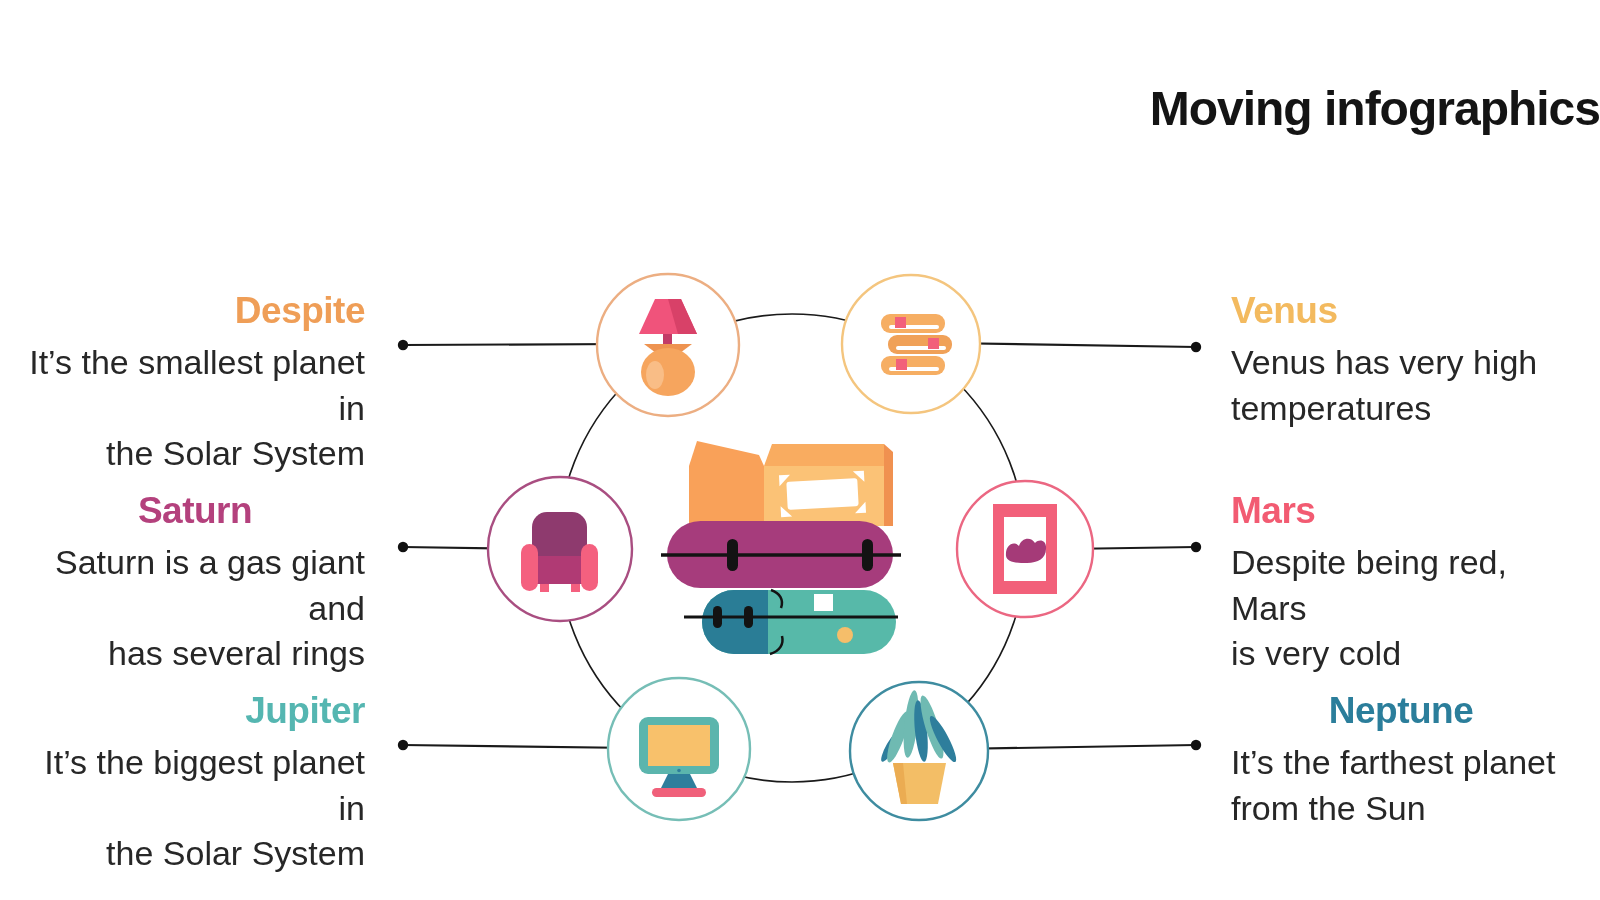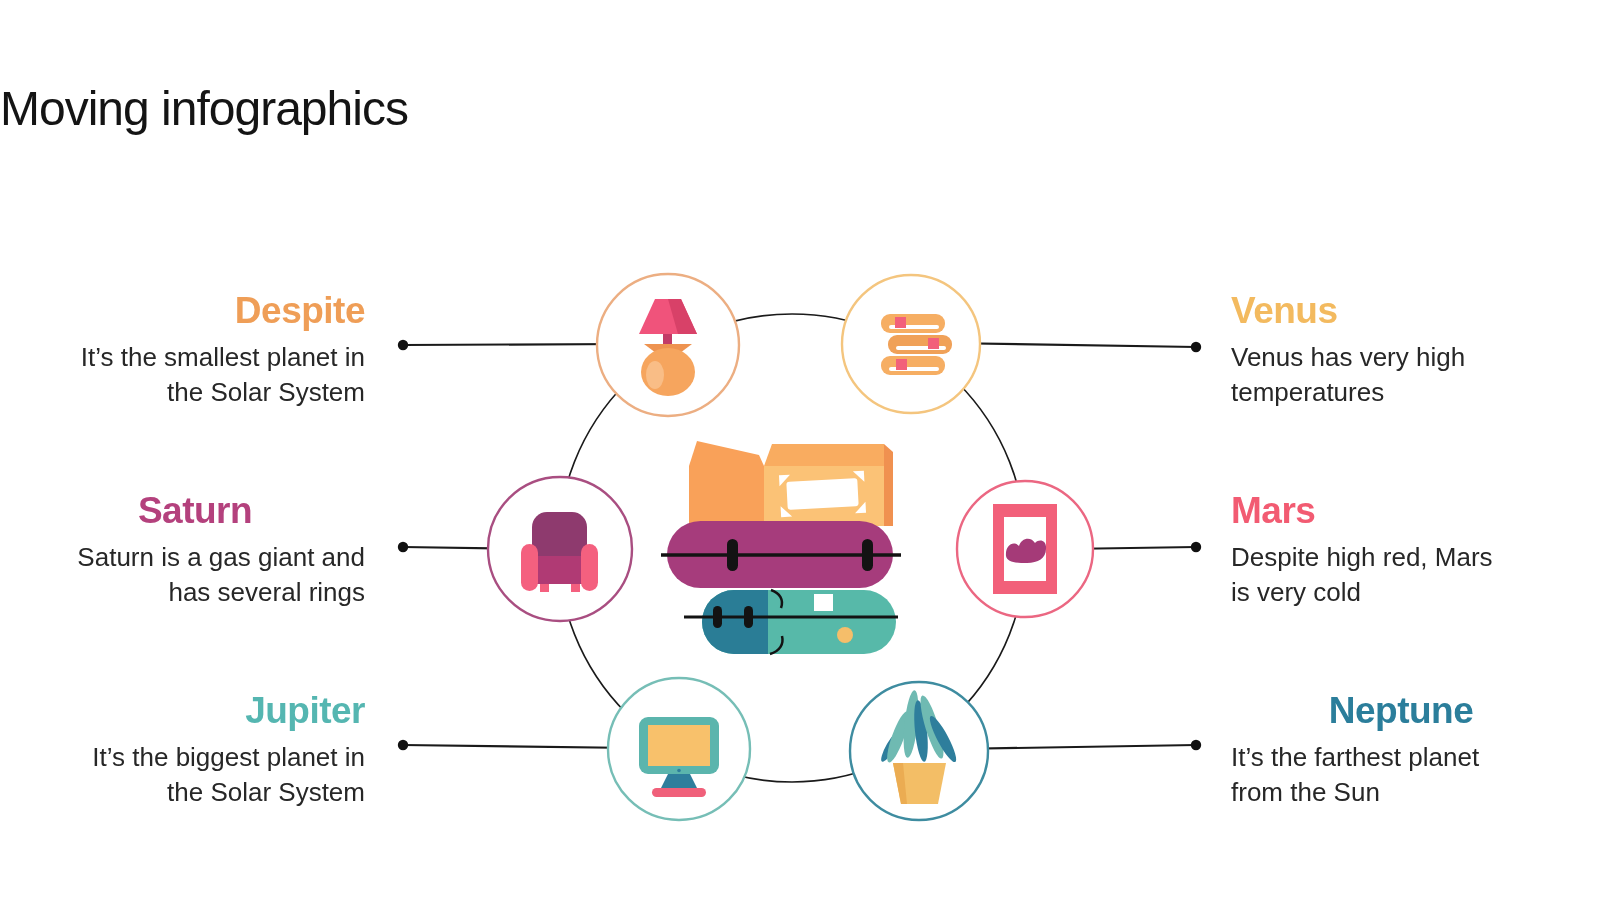--- a/index.html
+++ b/index.html
@@ -2,28 +2,28 @@
 <html><head>
 <meta charset="utf-8">
 <style>
   html,body{margin:0;padding:0;background:#fff;}
   #stage{
     position:relative;width:1600px;height:900px;overflow:hidden;background:#fff;
     font-family:"Liberation Sans","DejaVu Sans",sans-serif;
   }
   h1.title{
     position:absolute;top:84px;left:0;width:100%;margin:0;
-    text-align:left;font-size:48px;font-weight:400;letter-spacing:-1px;
+    text-align:right;font-size:48px;font-weight:700;letter-spacing:-1px;
     color:#141414;line-height:1.05;
   }
   .planet{position:absolute;width:340px;}
   .planet.left{right:1235px;text-align:right;}
   .planet.right{left:1231px;text-align:left;}
   .planet h2{margin:0 0 10px 0;font-size:37px;line-height:1.04;font-weight:800;letter-spacing:-0.5px;}
-  .planet p{margin:0;font-size:26px;line-height:1.33;color:#272727;white-space:pre-line;}
+  .planet p{margin:0;font-size:34px;line-height:1.33;color:#272727;white-space:pre-line;}
   .row1{top:292px;} .row2{top:492px;} .row3{top:692px;}
   svg#diagram{position:absolute;left:0;top:0;}
 </style>
 </head>
 <body>
 
 <div id="stage">
 
   <h1 class="title">Moving infographics</h1>
 
@@ -160,21 +160,21 @@
   </div>
 
   <div class="planet left row2">
     <h2 style="color: rgb(180, 65, 125); text-align: center;">Saturn</h2>
     <p>Saturn is a gas giant and
 has several rings</p>
   </div>
 
   <div class="planet right row2">
     <h2 style="color: rgb(242, 91, 114);">Mars</h2>
-    <p>Despite high red, Mars
+    <p>Despite being red, Mars
 is very cold</p>
   </div>
 
   <div class="planet left row3">
     <h2 style="color: rgb(85, 182, 177);">Jupiter</h2>
     <p>It’s the biggest planet in
 the Solar System</p>
   </div>
 
   <div class="planet right row3">

